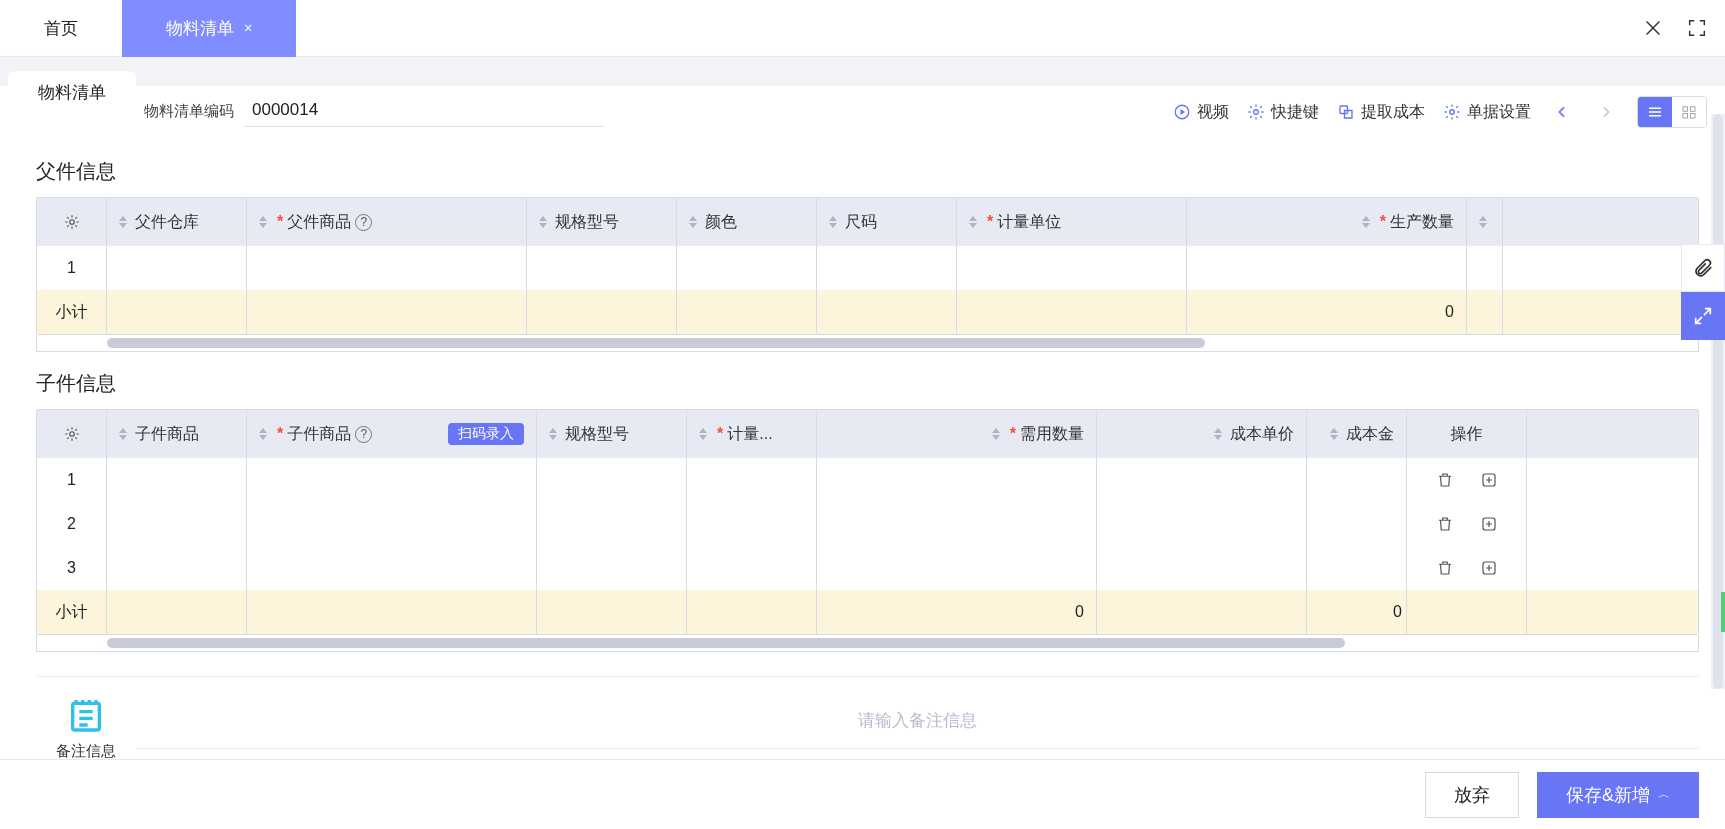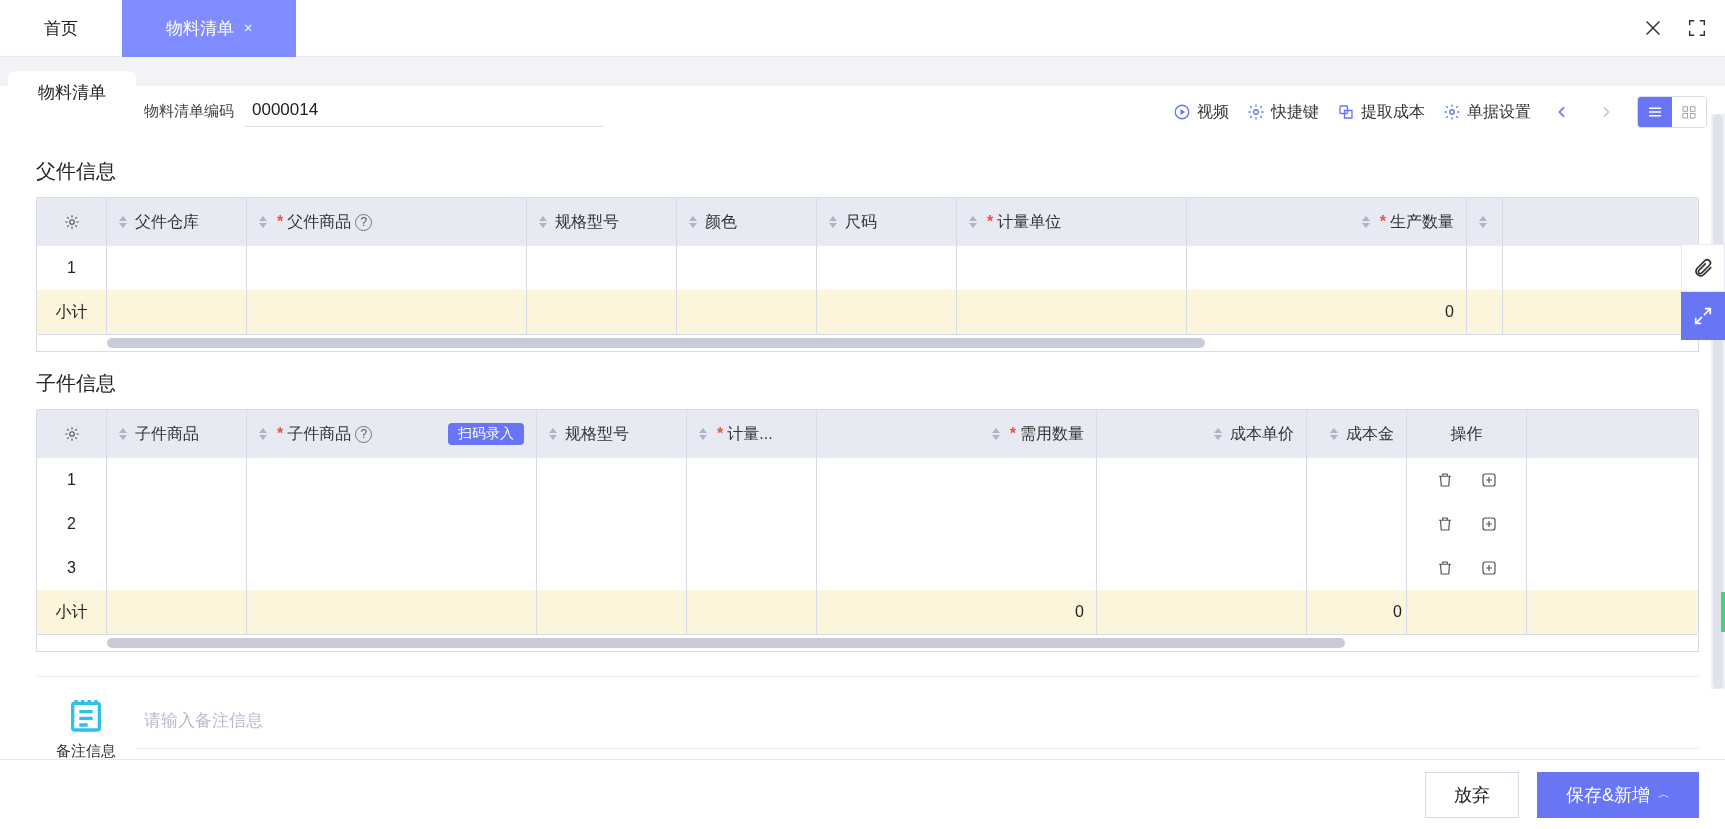--- a/index.html
+++ b/index.html
@@ -255,20 +255,21 @@
     flex:1;
     border:none;
     border-bottom:1px solid #eceef5;
     resize:none;
     font-size:17px;
     padding:14px 8px;
     outline:none;
     color:#4c1d95;
     height:54px;
     font-family:inherit;
+    text-align:center;
   }
   .remark textarea::placeholder{color:#b7bccc}
 
   
   .footer{
     position:absolute;left:0;right:0;bottom:0;
     height:70px;
     background:#fff;
     border-top:1px solid var(--border);
     display:flex;

